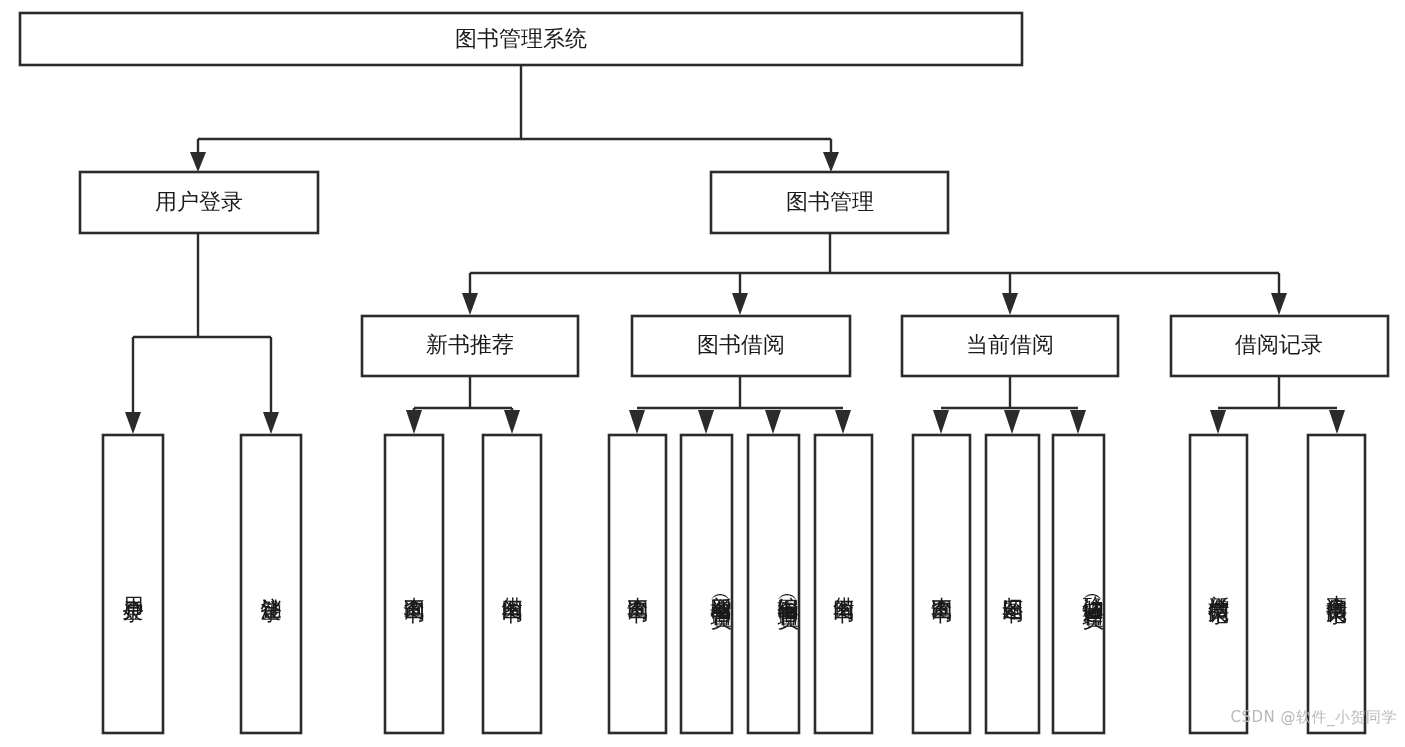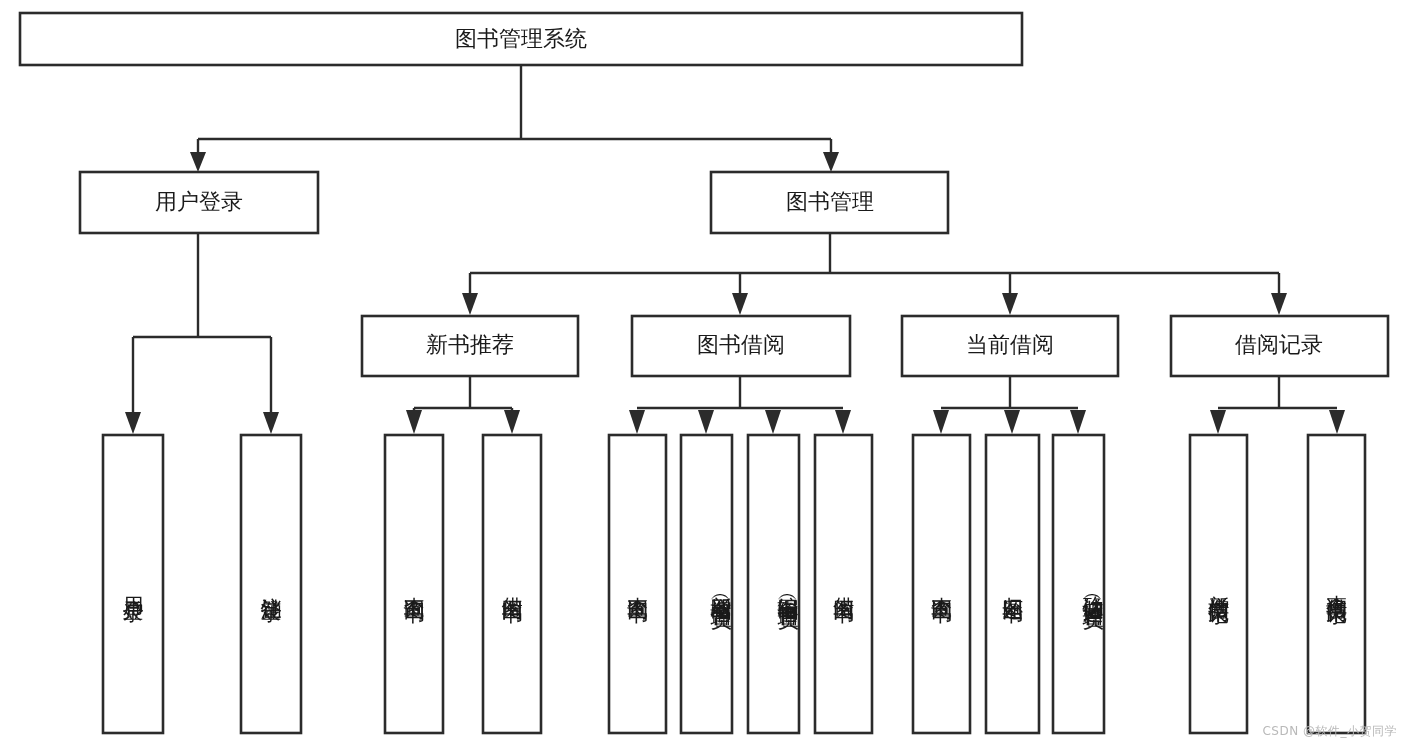--- a/index.html
+++ b/index.html
@@ -64,23 +64,23 @@
     align-items: flex-start;
     justify-content: center;
     pointer-events: none;
   }
   .vlabel.center {
     align-items: center;
   }
   .watermark {
     position: absolute;
     right: 8px;
-    bottom: 7px;
-    font-family: "DejaVu Sans", "Liberation Sans", sans-serif;
-    font-size: 12px;
+    bottom: 20px;
+    font-family: "DejaVu Sans", "Liberation Sans", sans-serif;
+    font-size: 15px;
     color: #b9b9b9;
     white-space: nowrap;
     letter-spacing: 0.5px;
   }
 </style>
 </head>
 <body>
 
 <div id="diagram-root">
 

